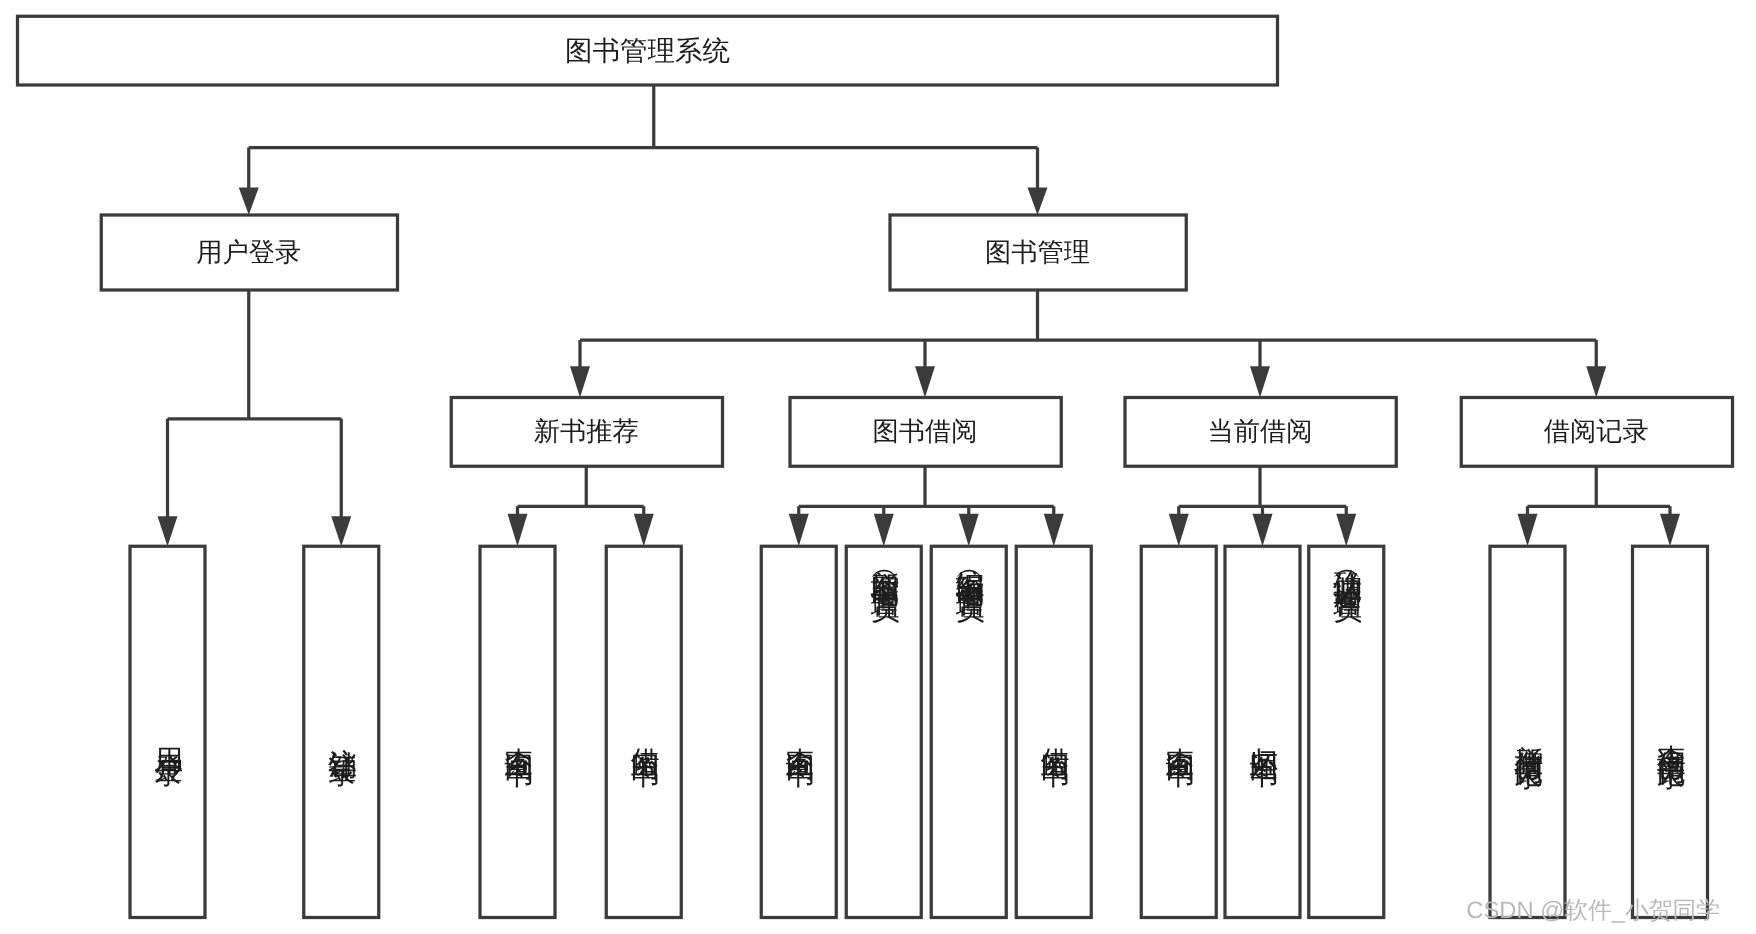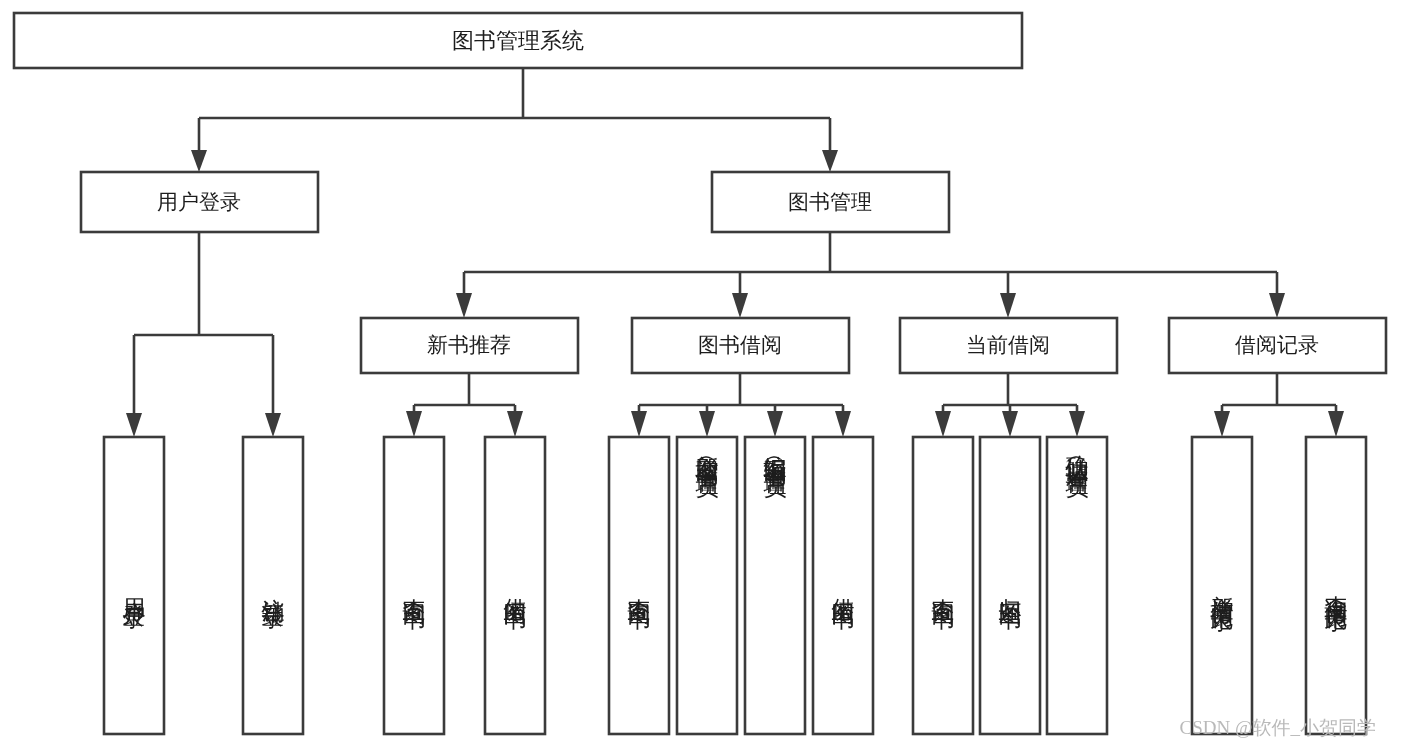--- a/index.html
+++ b/index.html
@@ -69,21 +69,21 @@
     font-size: 23px;
     line-height: 1.18;
     color: #1d1d1d;
     letter-spacing: 3px;
     white-space: nowrap;
   }
   .watermark {
     position: absolute;
     right: 14px;
     bottom: 6px;
-    font-family: Liberation Serif, serif;
+    font-family: Liberation Sans, sans-serif;
     font-size: 19px;
     color: #b9b9b9;
     white-space: nowrap;
     pointer-events: none;
   }
 </style>
 </head>
 <body>
 
 <div id="diagram-root">

